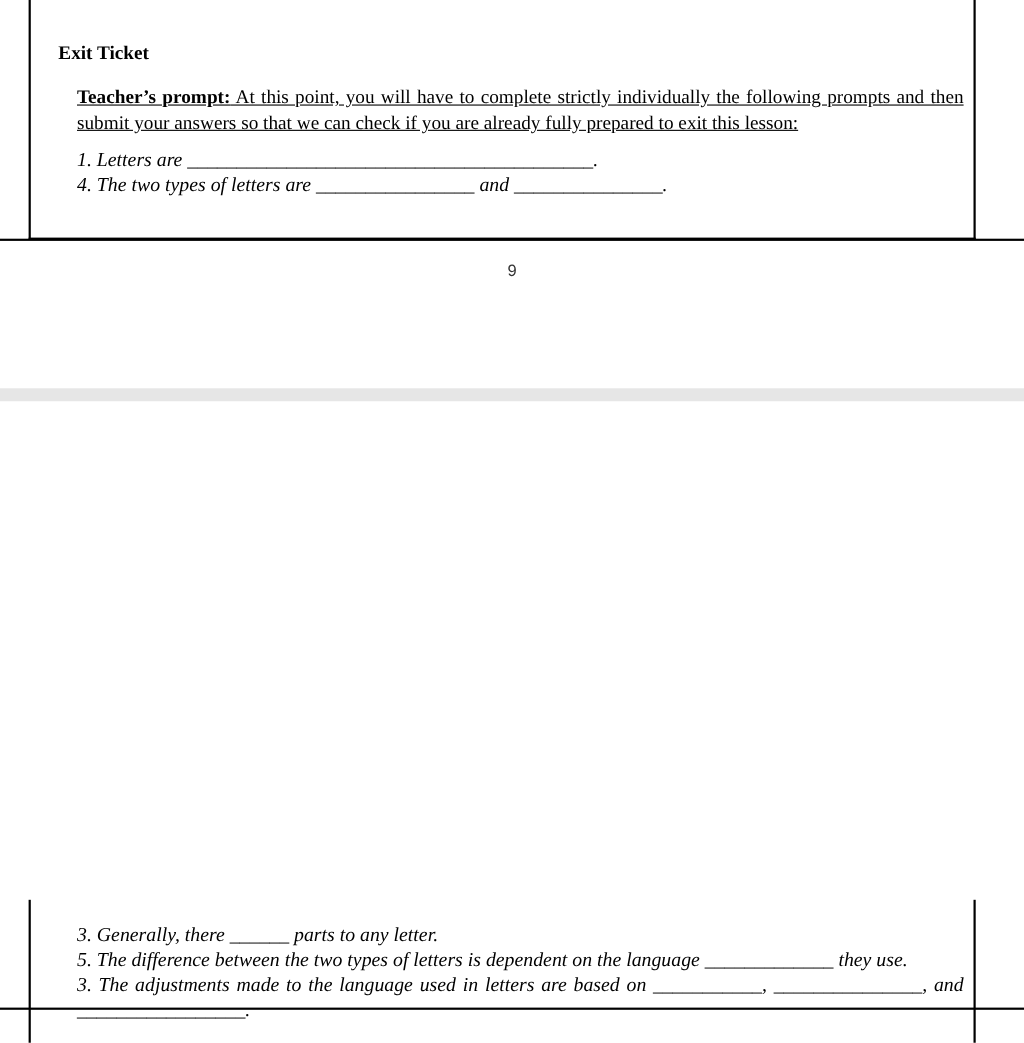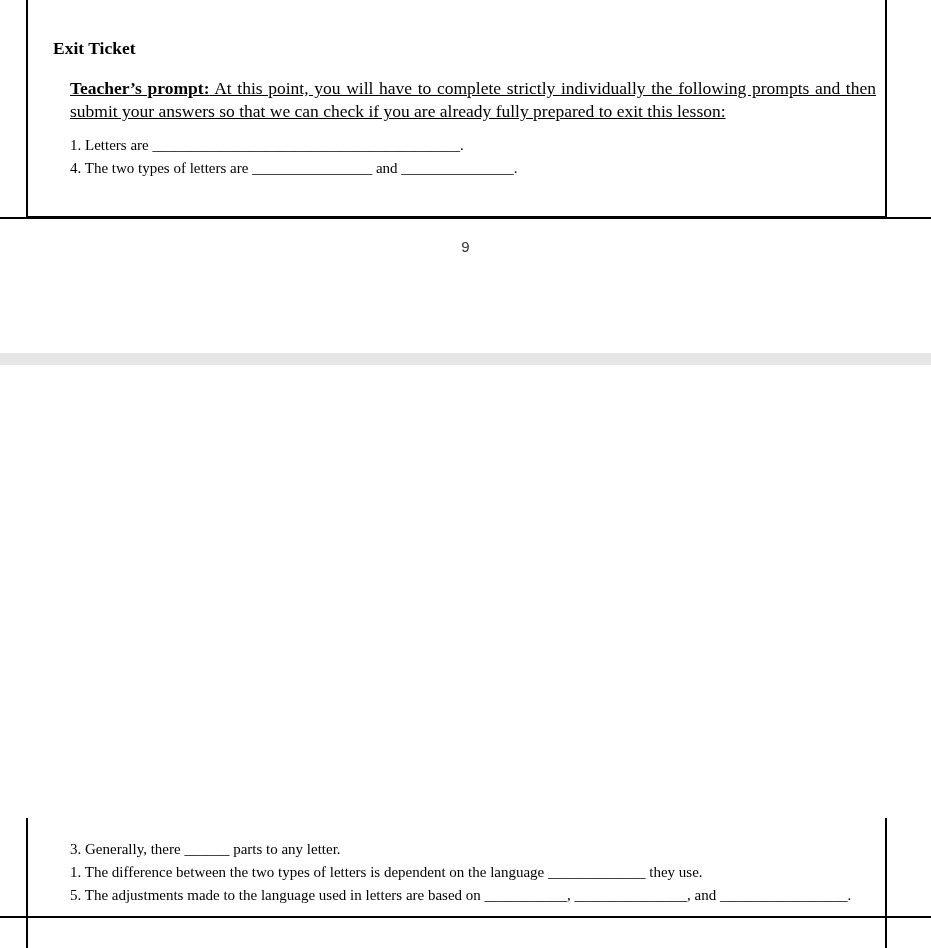--- a/index.html
+++ b/index.html
@@ -88,26 +88,27 @@
     margin: 0;
     text-align: justify;
     text-justify: inter-word;
     text-decoration: underline;
   }
   .lead { font-weight: bold; }
 
   .indent-block { margin-left: 34px; }
 
   .list-line {
-    font-size: 15px;
+    font-size: 18px;
     line-height: 23px;
     margin: 0;
     margin-left: 34px;
     text-align: left;
     white-space: nowrap;
+    font-style: italic;
   }
   .list-line.wrap {
     white-space: normal;
     text-align: justify;
   }
 
   .spacer-sm { height: 11px; }
   .spacer-md { height: 20px; }
   .spacer-lg { height: 23px; }
 
@@ -151,22 +152,22 @@
 <div id="page-separator-band"></div>
 
 <div class="page-edge-rule" id="rule-page-two-top"></div>
 
 <div class="sheet" id="sheet-two">
   <div class="content-frame" id="frame-two">
     <div class="frame-inner">
       <div class="spacer-md"></div>
 
       <div class="list-line">3. Generally, there ______ parts to any letter.</div>
-      <div class="list-line wrap">1. The difference between the two types of letters is dependent on the language _____________ they use.</div>
-      <div class="list-line wrap">5. The adjustments made to the language used in letters are based on ___________, _______________, and _________________.</div>
+      <div class="list-line wrap">5. The difference between the two types of letters is dependent on the language _____________ they use.</div>
+      <div class="list-line wrap">3. The adjustments made to the language used in letters are based on ___________, _______________, and _________________.</div>
 
       <div class="spacer-lg"></div>
 
     </div>
   </div>
 </div>
 
 <div class="page-edge-rule" id="rule-page-two-bottom"></div>
 
 </body></html>

